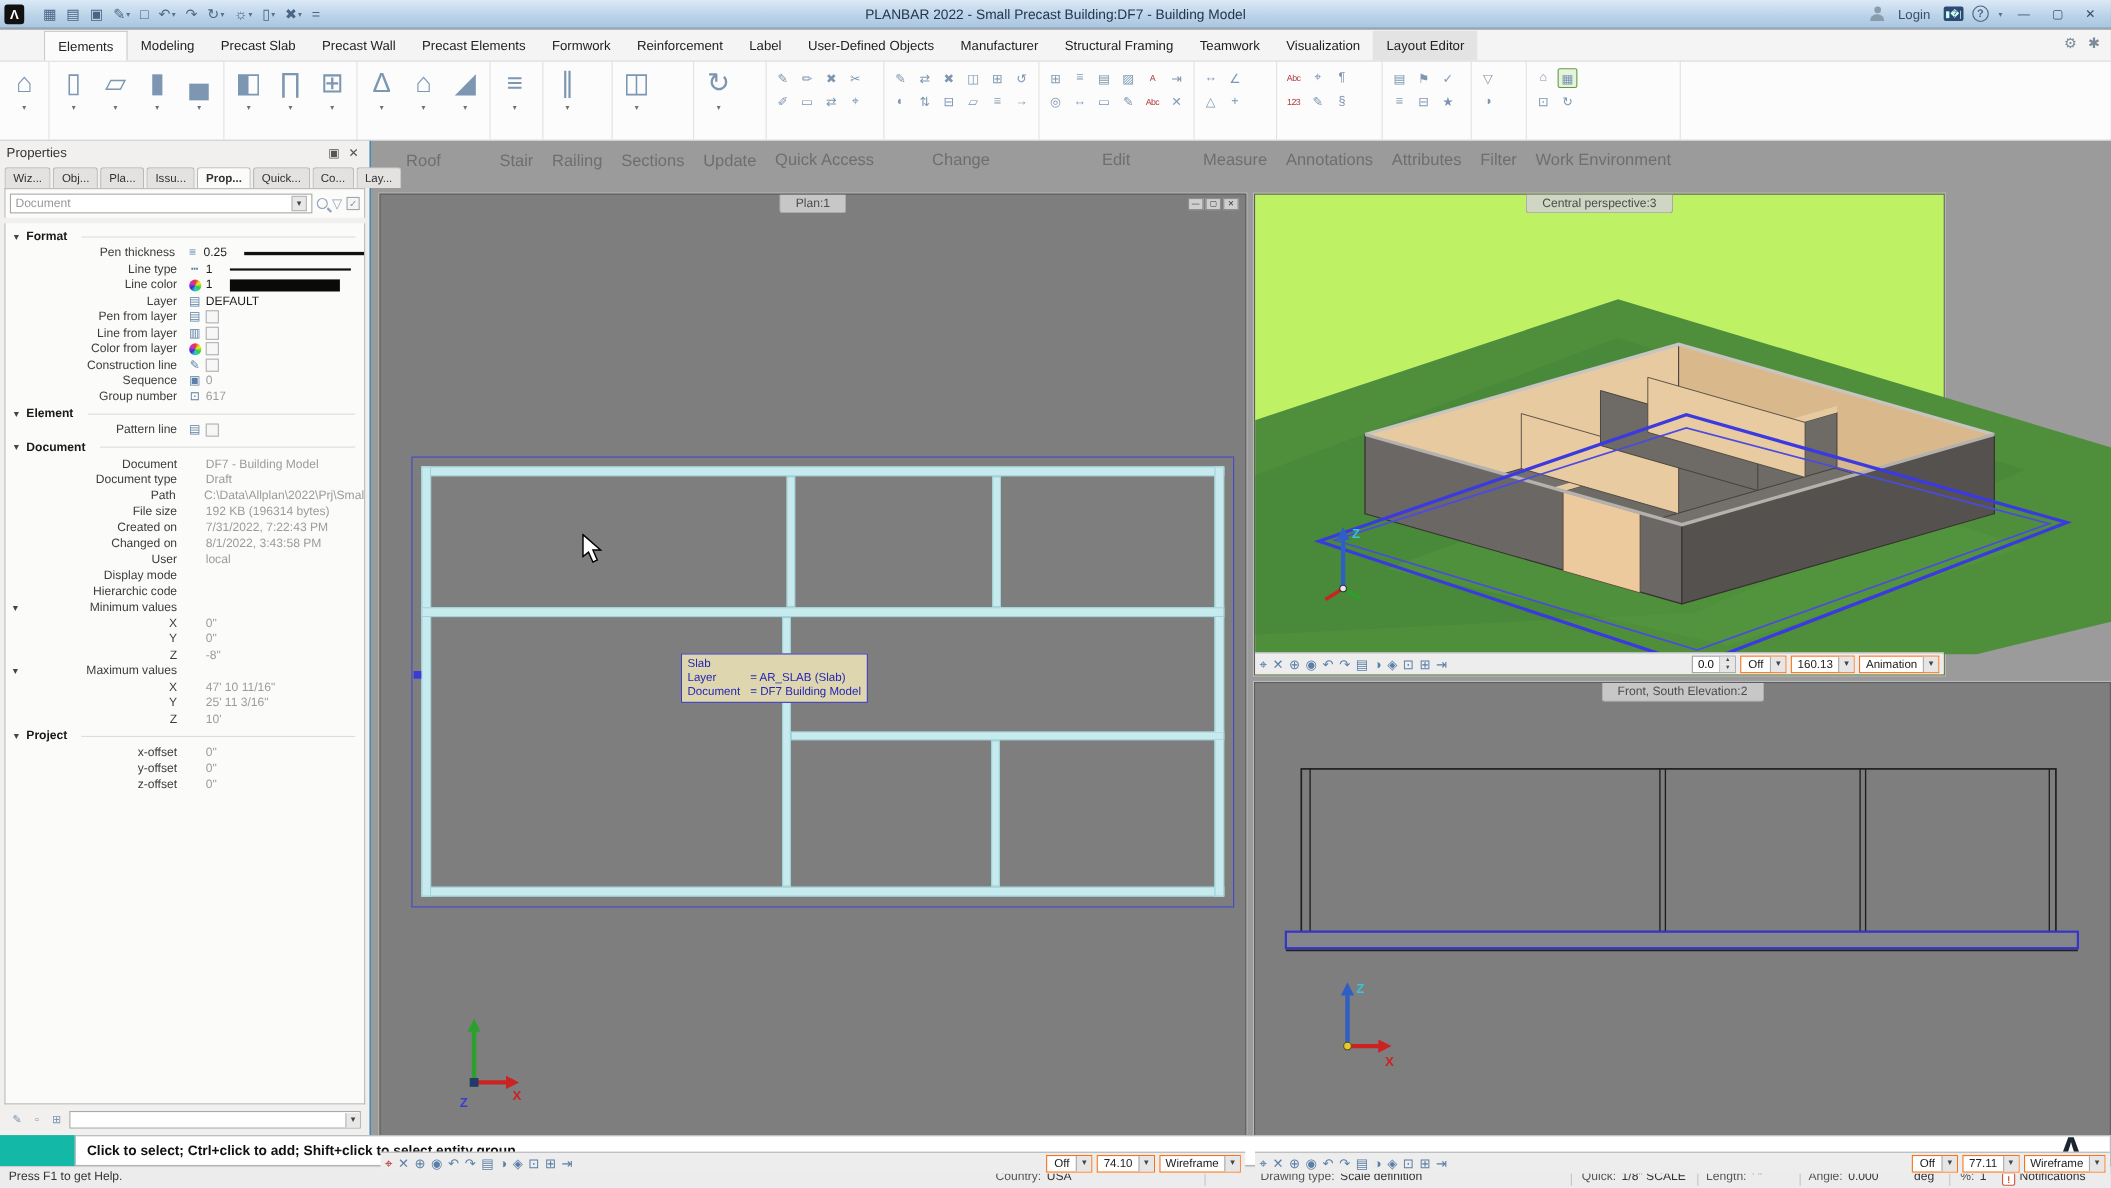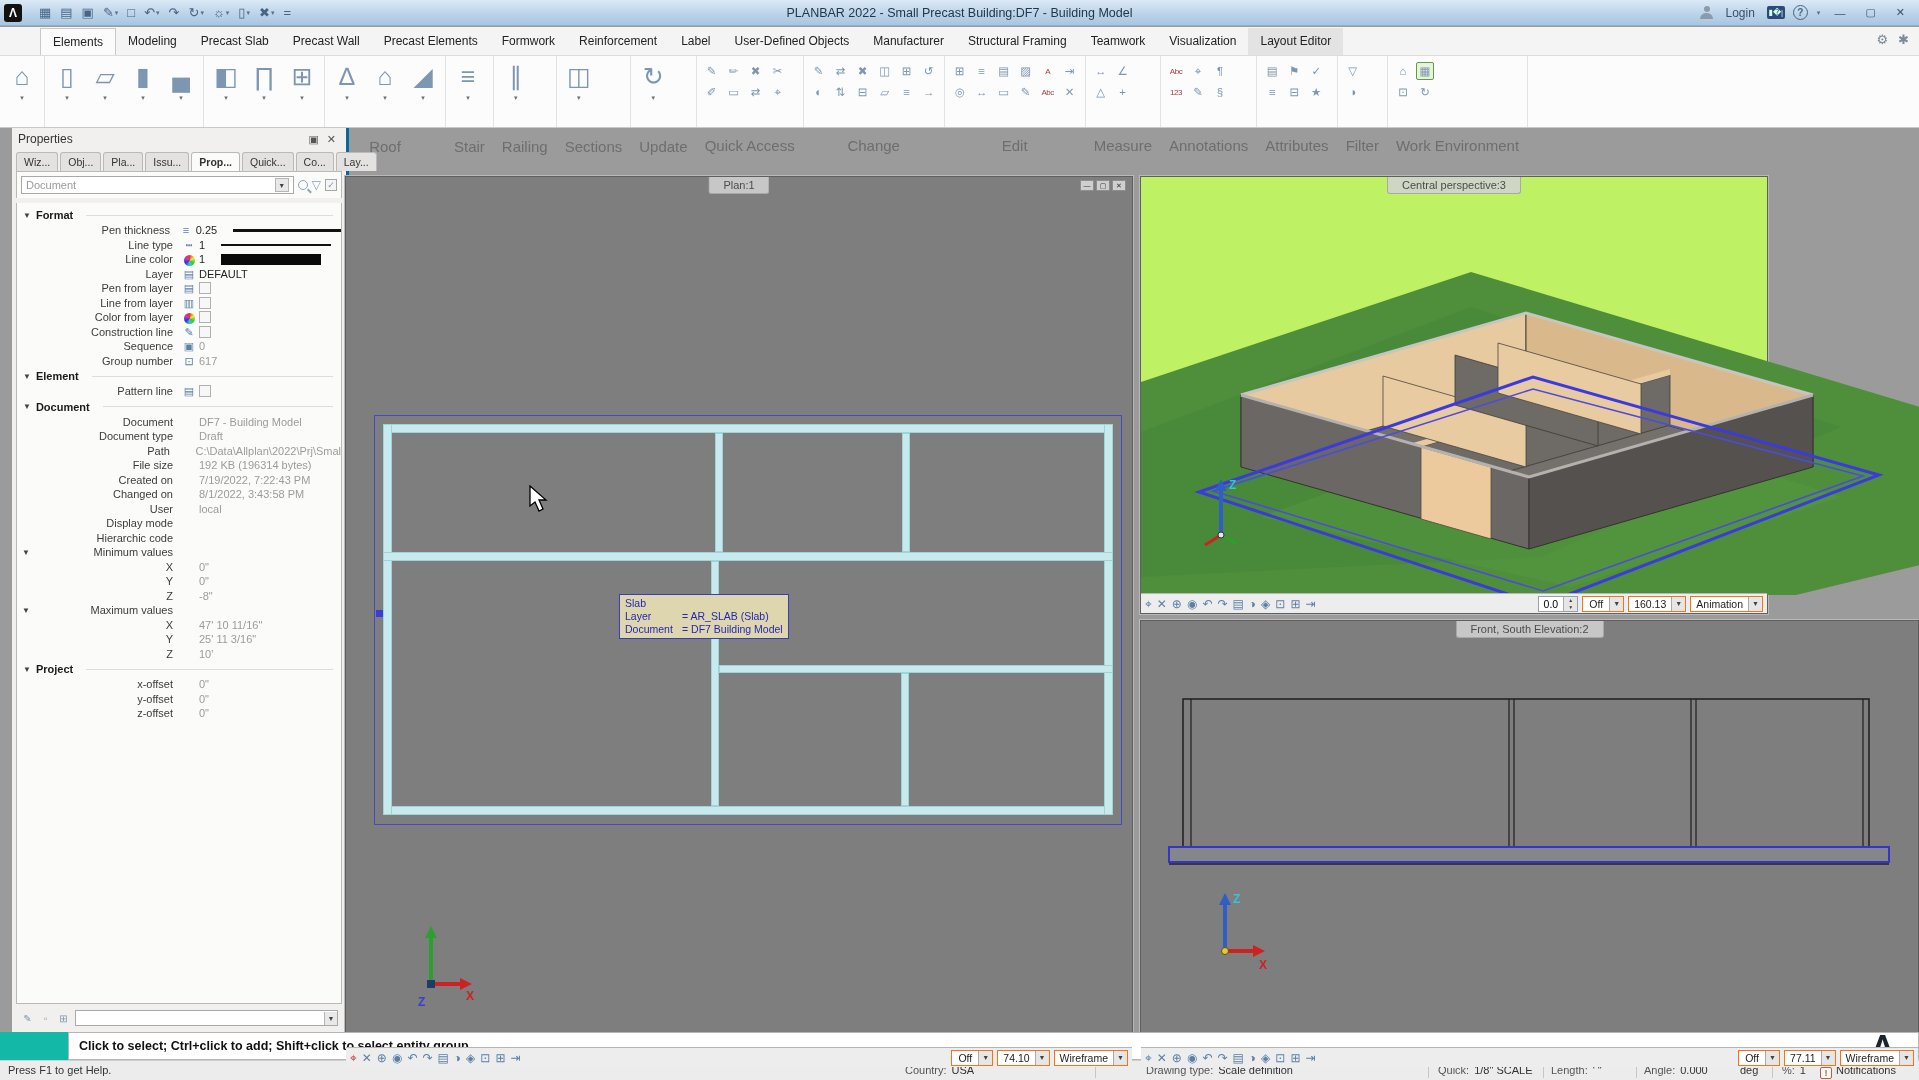--- a/index.html
+++ b/index.html
@@ -43,21 +43,21 @@
   .bigicon .c { font-size:7px; color:#707070; margin-top:0px; }
   .smallrows { display:flex; flex-direction:column; gap:3px; padding-top:4px; }
   .smallrow { display:flex; gap:4px; }
   .smicon { width:18px; height:18px; font-size:11.5px; color:#7d96b2; display:flex; align-items:center; justify-content:center;
     border:1px solid transparent; border-radius:2px; white-space:nowrap; overflow:hidden; }
   .smicon.textic { font-size:8px; color:#b03a3a; letter-spacing:-0.5px; }
   .smicon.active { border-color:#5f9e3f; background:#e7f3dc; }
   .rgroup-label { height:14px; font-size:15px; color:#6e6e6e; text-align:center; white-space:nowrap; padding:0 2px;margin-top:36px; }
 
   
-  #leftpanel { position:absolute; left:12px; top:128px; width:337px; height:904px; background:#f1f0ef; border-right:3px solid #0369a1; font-size:11px; }
+  #leftpanel { position:absolute; left:0; top:128px; width:337px; height:904px; background:#f1f0ef; border-right:1px solid #0369a1; font-size:11px; }
   #lp-header { height:22px; display:flex; align-items:center; padding:0 6px; color:#333; font-size:12px; }
   #lp-header .sp { flex:1; }
   .lp-hbtn { color:#555; font-size:11px; padding:0 4px; }
   #lp-tabs { display:flex; padding:2px 4px 0; gap:2px; }
   .lp-tab { background:#e4e2e0; border:1px solid #b9b9b9; border-bottom:none; border-radius:3px 3px 0 0;
     font-size:10.5px; color:#333; padding:3px 7px; }
   .lp-tab.active { background:#fbfbfa; font-weight:bold; }
   #lp-selrow { display:flex; align-items:center; margin:0 4px; background:#fbfbfa; border:1px solid #b9b9b9; border-bottom:none; padding:4px 4px; gap:4px; }
   #lp-select { flex:1; height:18px; background:#fff; border:1px solid #a9a9a9; color:#9a9a9a; display:flex; align-items:center; padding:0 4px; }
   #lp-select .car { margin-left:auto; width:14px; height:14px; background:#e8e8e8; border:1px solid #b5b5b5; font-size:7px;
@@ -565,21 +565,21 @@
       <div class="prow">
         <span class="ar"></span>
         <span class="prow-label">File size</span>
         <span class="prow-icon"></span>
         <span class="prow-val gray">192 KB (196314 bytes)</span>
       </div>
       <div class="prow">
         <span class="ar"></span>
         <span class="prow-label">Created on</span>
         <span class="prow-icon"></span>
-        <span class="prow-val gray">7/19/2022, 7:22:43 PM</span>
+        <span class="prow-val gray">7/31/2022, 7:22:43 PM</span>
       </div>
       <div class="prow">
         <span class="ar"></span>
         <span class="prow-label">Changed on</span>
         <span class="prow-icon"></span>
         <span class="prow-val gray">8/1/2022, 3:43:58 PM</span>
       </div>
       <div class="prow">
         <span class="ar"></span>
         <span class="prow-label">User</span>

